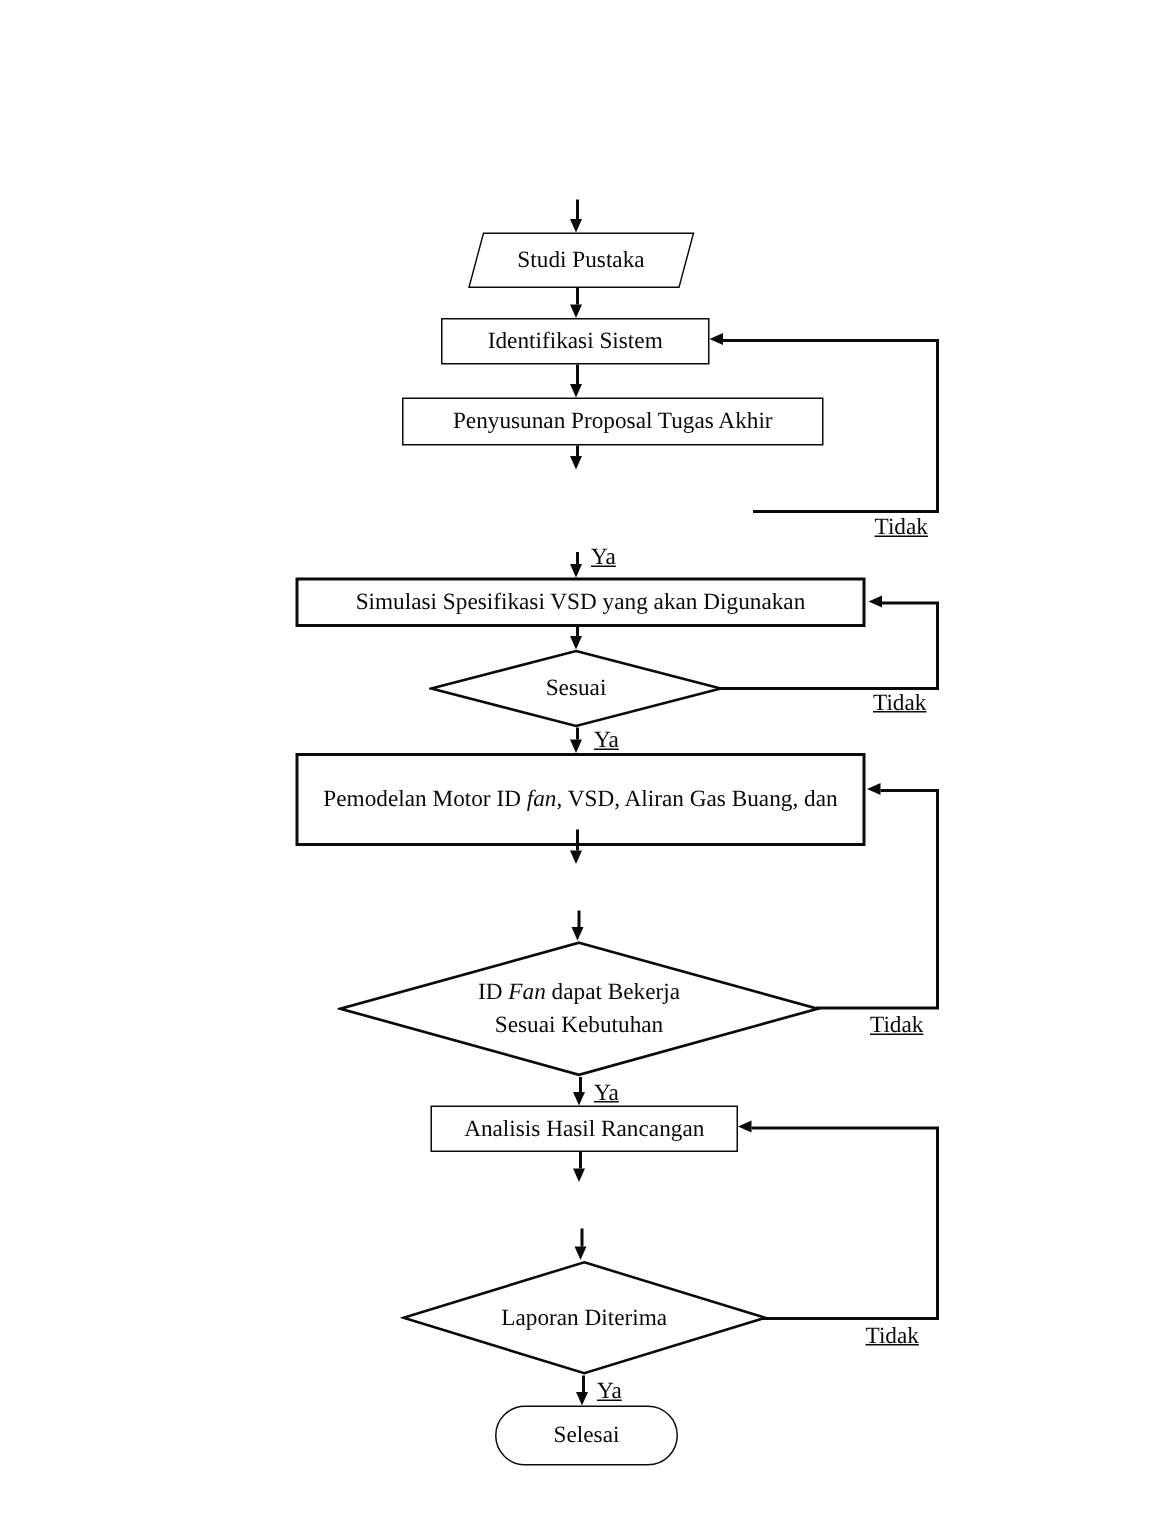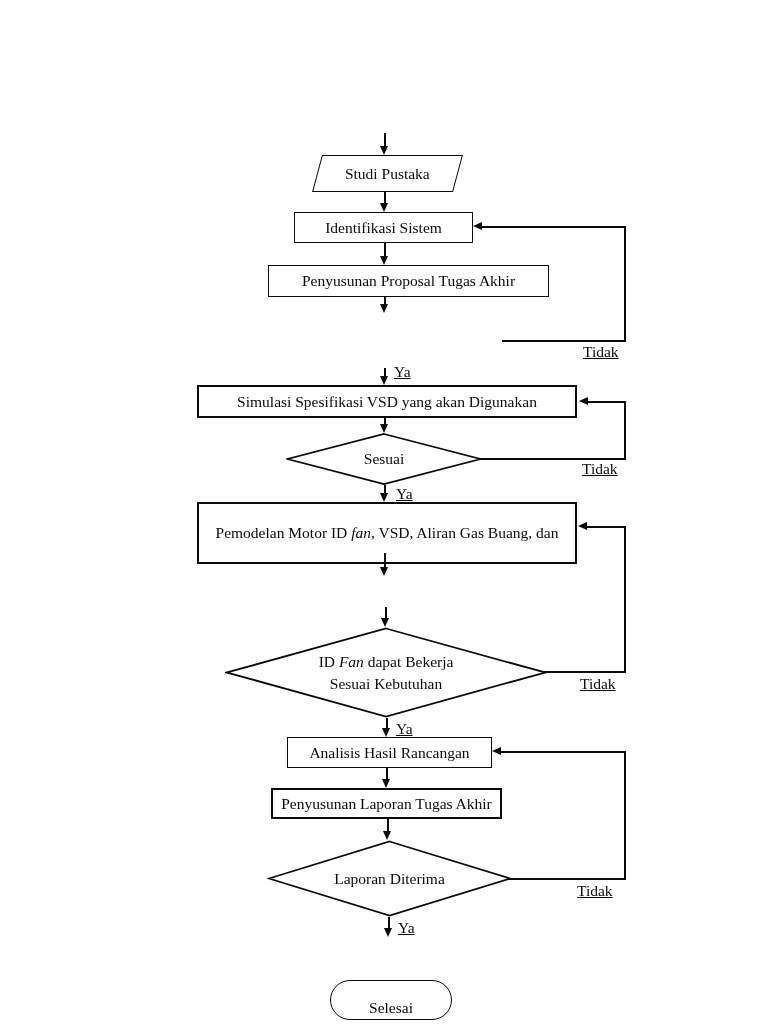--- a/index.html
+++ b/index.html
@@ -80,32 +80,29 @@
       <span>ID </span><span class="it">Fan</span><span> dapat Bekerja</span>
       <br>
       <span>Sesuai Kebutuhan</span>
     </div>
   </div>
 
   <div class="node rect" style="left:287px;top:737px;width:205px;height:31px;">
     <span>Analisis Hasil Rancangan</span>
   </div>
 
-  <div class="node rect mid" style="left:271px;top:788px;width:231px;height:31px;">
-    <span>Penyusunan Laporan Tugas Akhir</span>
-  </div>
 
   <div class="node diamond" style="left:267px;top:840px;width:245px;height:77px;">
     <svg viewBox="0 0 245 77">
       <polygon points="122.5,1.5 243,38.5 122.5,75.5 2,38.5" fill="#ffffff" stroke="#0a0a0a" stroke-width="1.7"></polygon>
     </svg>
     <span class="dtext">Laporan Diterima</span>
   </div>
 
-  <div class="node stadium" style="left:330px;top:980px;width:122px;height:40px;align-items:flex-end;">
+  <div class="node stadium" style="left:330px;top:937px;width:122px;height:40px;">
     <span>Selesai</span>
   </div>
 
   <div class="vline" style="left:384px;top:133px;height:13px;"></div>
   <div class="ah-down" style="left:380px;top:146px;"></div>
 
   <div class="vline" style="left:384px;top:192px;height:11px;"></div>
   <div class="ah-down" style="left:380px;top:203px;"></div>
 
   <div class="vline" style="left:384px;top:243px;height:13px;"></div>

